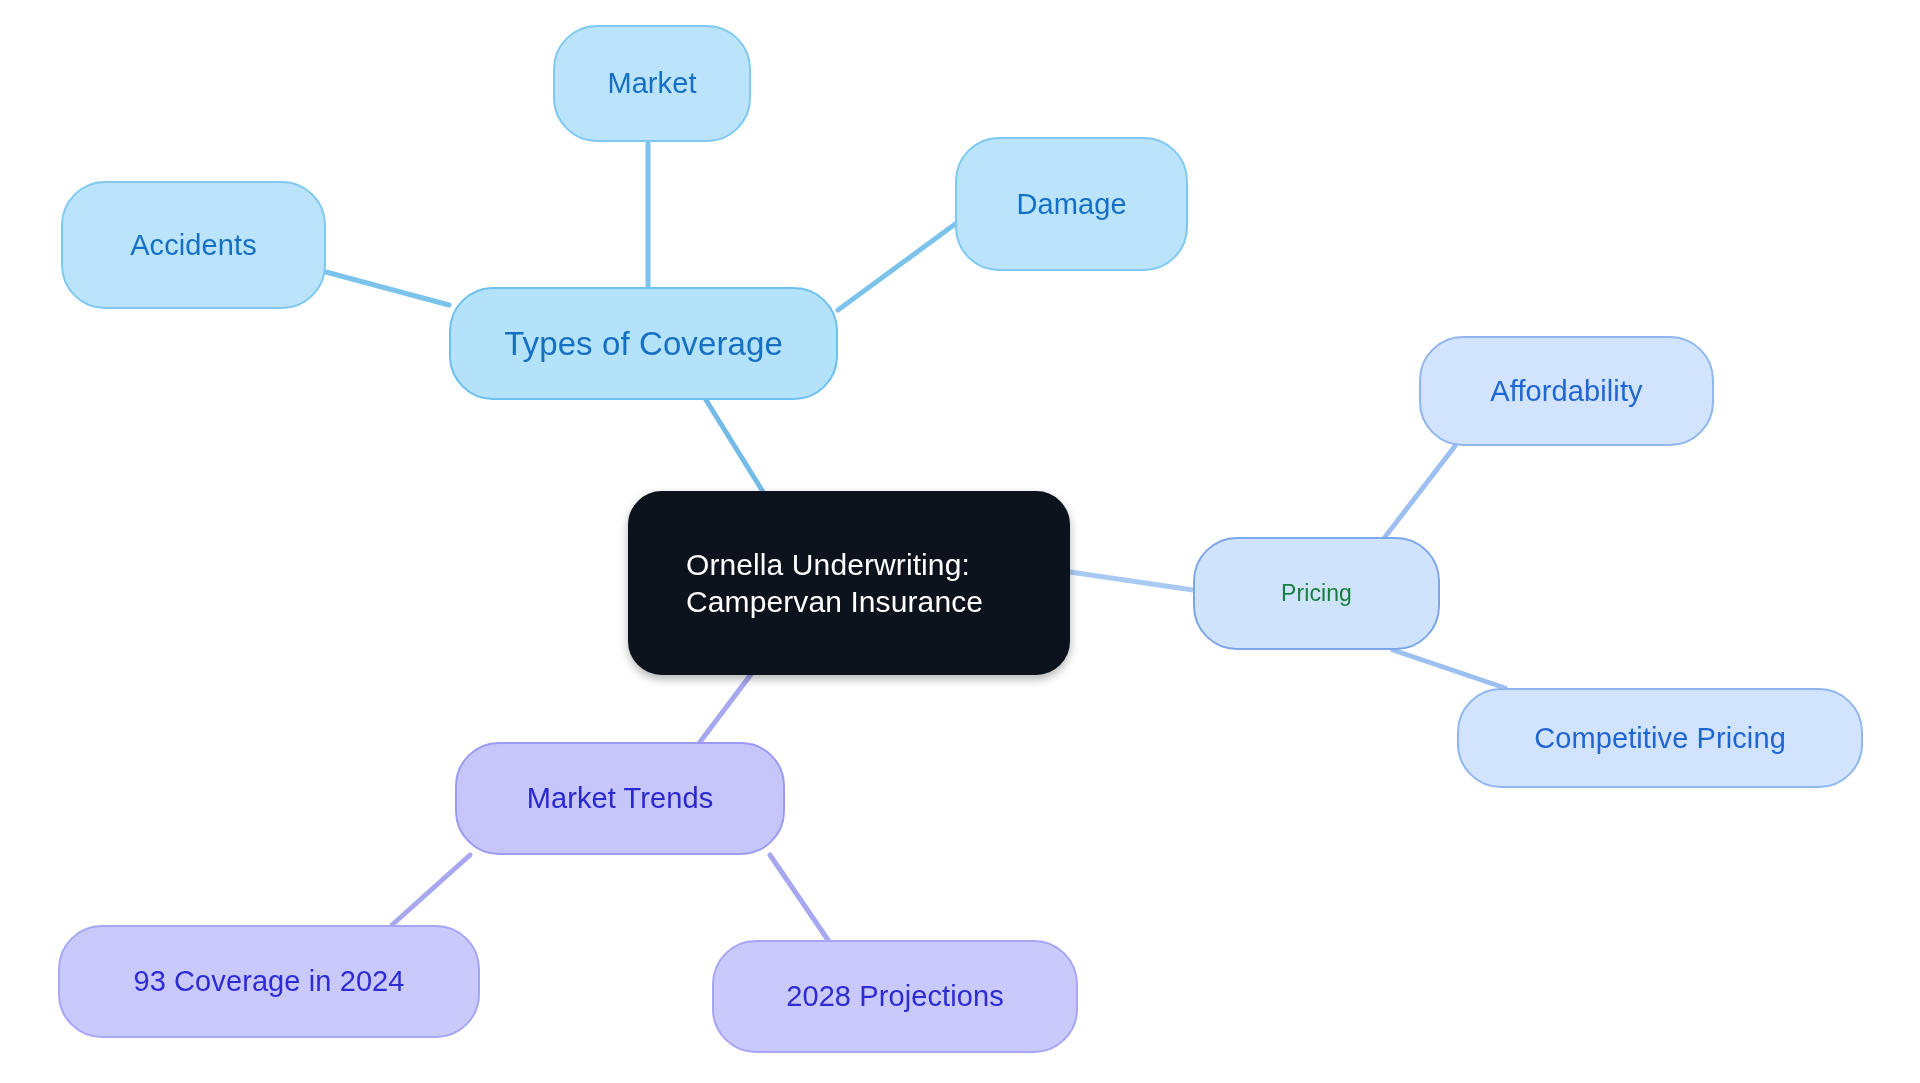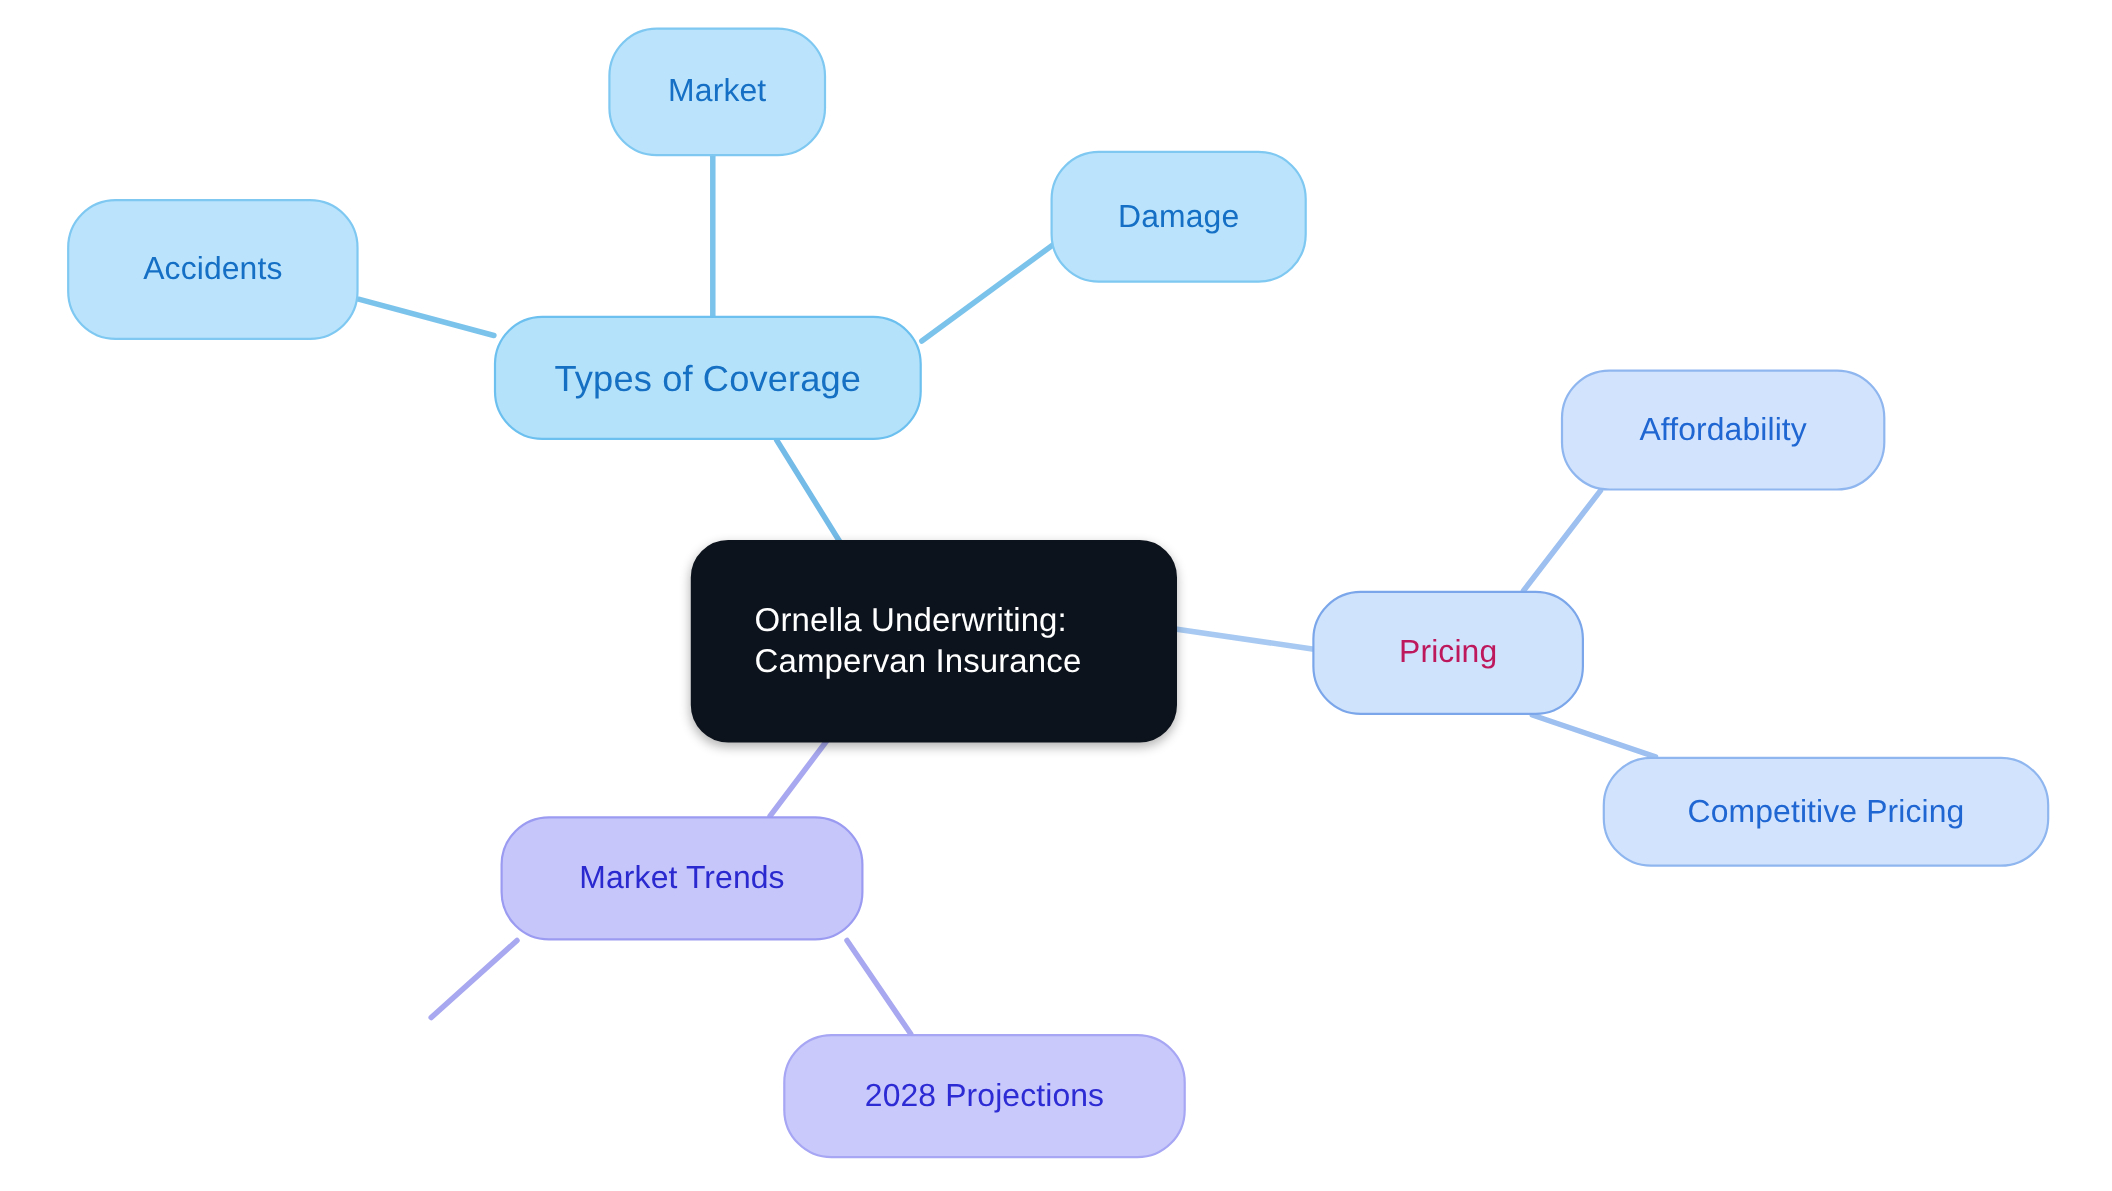--- a/index.html
+++ b/index.html
@@ -64,22 +64,22 @@
     background: #bbe4fc;
     border-color: #7ec8f2;
     border-radius: 44px;
     color: #1570c5;
     font-size: 29px;
   }
   .node-pricing-branch {
     background: #d0e3fc;
     border-color: #7ba7ea;
     border-radius: 44px;
-    color: #be185d;
-    font-size: 29px;
+    color: #15803d;
+    font-size: 23px;
   }
   .node-pricing-leaf {
     background: #d2e4fd;
     border-color: #8fb6ef;
     border-radius: 44px;
     color: #1f66d2;
     font-size: 29px;
   }
   .node-trends-branch {
     background: #c6c6fb;
@@ -121,31 +121,32 @@
 
     <line x1="470" y1="855" x2="392" y2="925" stroke="#a8a8f0" stroke-width="5" stroke-linecap="round"></line>
 
     <line x1="770" y1="855" x2="828" y2="940" stroke="#a8a8f0" stroke-width="5" stroke-linecap="round"></line>
   </svg>
 
   <div class="node node-coverage-leaf" style="left:61px; top:181px; width:265px; height:128px;">Accidents</div>
 
   <div class="node node-coverage-leaf" style="left:553px; top:25px; width:198px; height:117px;">Market</div>
 
-  <div class="node node-coverage-leaf" style="left:955px; top:137px; width:233px; height:120px;">Damage</div>
+  <div class="node node-coverage-leaf" style="left:955px; top:137px; width:233px; height:134px;">Damage</div>
 
   <div class="node node-coverage-branch" style="left:449px; top:287px; width:389px; height:113px;">Types of Coverage</div>
 
   <div class="node node-pricing-leaf" style="left:1419px; top:336px; width:295px; height:110px;">Affordability</div>
 
   <div class="node node-pricing-branch" style="left:1193px; top:537px; width:247px; height:113px;">Pricing</div>
 
   <div class="node node-pricing-leaf" style="left:1457px; top:688px; width:406px; height:100px;">Competitive Pricing</div>
 
   <div class="node node-trends-branch" style="left:455px; top:742px; width:330px; height:113px;">Market Trends</div>
 
+  <div class="node node-trends-leaf" style="left:58px; top:925px; width:422px; height:113px;">93 Coverage in 2024</div>
 
   <div class="node node-trends-leaf" style="left:712px; top:940px; width:366px; height:113px;">2028 Projections</div>
 
   <div class="node node-root" style="left:628px; top:491px; width:442px; height:184px;">Ornella Underwriting:
 Campervan Insurance</div>
 
 </div>
 
 </body></html>

